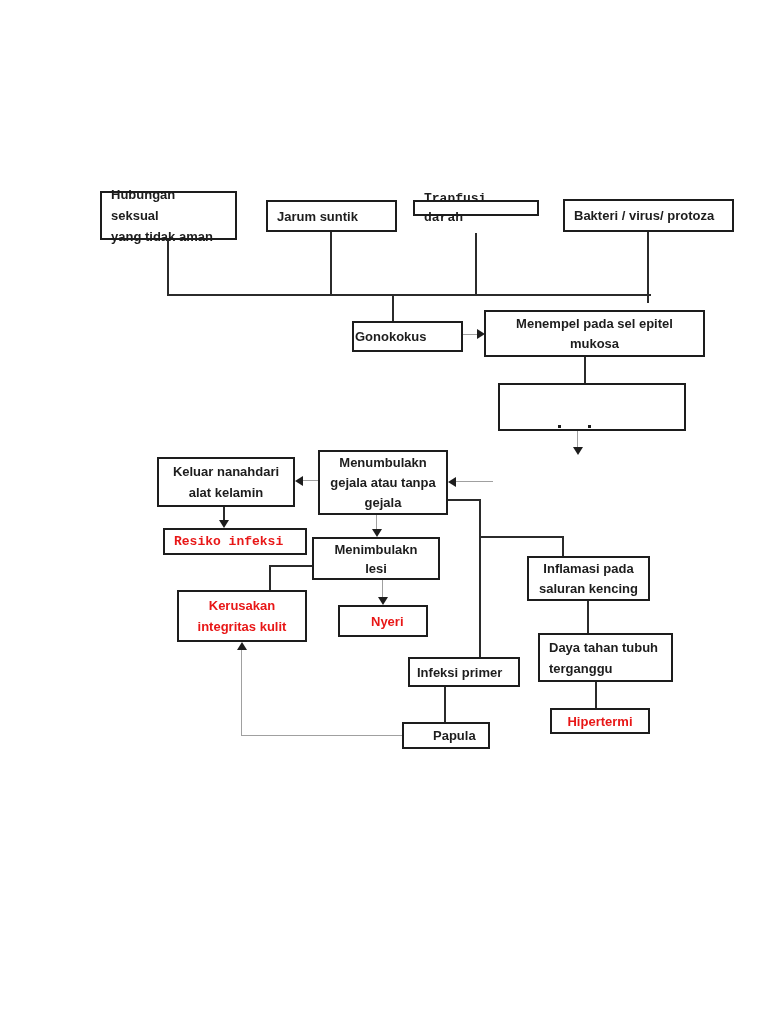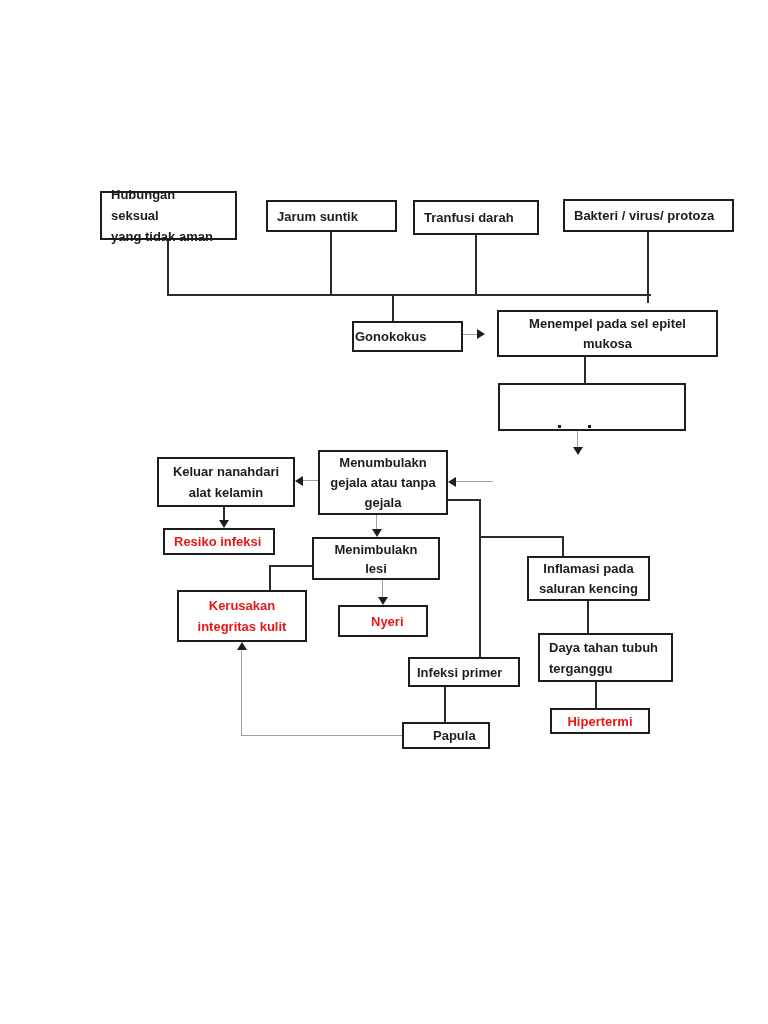--- a/index.html
+++ b/index.html
@@ -38,41 +38,41 @@
 
 <div class="stage">
 
   <div class="node left" style="left:100px;top:191px;width:137px;height:49px;line-height:21px;">
     <span class="lbl">Hubungan   seksual
 yang tidak aman</span>
   </div>
   <div class="node left" style="left:266px;top:200px;width:131px;height:32px;">
     <span class="lbl">Jarum suntik</span>
   </div>
-  <div class="node left" style="left:413px;top:200px;width:126px;height:35px;">
+  <div class="node left" style="left:413px;top:200px;width:126px;height:16px;font-family:Liberation Mono, monospace;">
     <span class="lbl">Tranfusi darah</span>
   </div>
   <div class="node left" style="left:563px;top:199px;width:171px;height:33px;">
     <span class="lbl">Bakteri / virus/ protoza</span>
   </div>
 
   <div class="ln" style="left:167px;top:240px;width:2px;height:56px;"></div>
   <div class="ln" style="left:330px;top:232px;width:2px;height:64px;"></div>
   <div class="ln" style="left:475px;top:233px;width:2px;height:63px;"></div>
   <div class="ln" style="left:647px;top:232px;width:2px;height:71px;"></div>
   <div class="ln" style="left:167px;top:294px;width:484px;height:2px;"></div>
   <div class="ln" style="left:392px;top:296px;width:2px;height:26px;"></div>
 
   <div class="node left" style="left:352px;top:321px;width:111px;height:31px;">
     <span class="lbl" style="padding-left:1px;">Gonokokus</span>
   </div>
   <div class="ln gray" style="left:463px;top:334px;width:15px;height:1px;"></div>
   <div class="ar right" style="left:477px;top:329px;"></div>
 
-  <div class="node center" style="left:497px;top:310px;width:221px;height:47px;line-height:20px;">
+  <div class="node center" style="left:484px;top:310px;width:221px;height:47px;line-height:20px;">
     <span class="lbl">Menempel pada sel epitel
 mukosa</span>
   </div>
 
   <div class="ln" style="left:584px;top:357px;width:2px;height:26px;"></div>
 
   <div class="node center top" style="left:498px;top:383px;width:188px;height:48px;padding-top:5px;">
     <span class="clipmark" style="left:58px;"></span>
     <span class="clipmark" style="left:88px;"></span>
   </div>
@@ -94,21 +94,21 @@
   <div class="ar left" style="left:295px;top:476px;"></div>
 
   <div class="node center" style="left:157px;top:457px;width:138px;height:50px;line-height:21px;">
     <span class="lbl">Keluar nanahdari
 alat kelamin</span>
   </div>
 
   <div class="ln" style="left:223px;top:507px;width:2px;height:15px;"></div>
   <div class="ar down" style="left:219px;top:520px;"></div>
 
-  <div class="node left red" style="left:163px;top:528px;width:112px;height:27px;">
+  <div class="node left red" style="left:163px;top:528px;width:144px;height:27px;font-family:Liberation Mono, monospace;">
     <span class="lbl">Resiko infeksi</span>
   </div>
 
   <div class="ln gray" style="left:376px;top:515px;width:1px;height:16px;"></div>
   <div class="ar down" style="left:372px;top:529px;"></div>
 
   <div class="node center" style="left:312px;top:537px;width:128px;height:43px;line-height:19px;">
     <span class="lbl">Menimbulakn
 lesi</span>
   </div>

